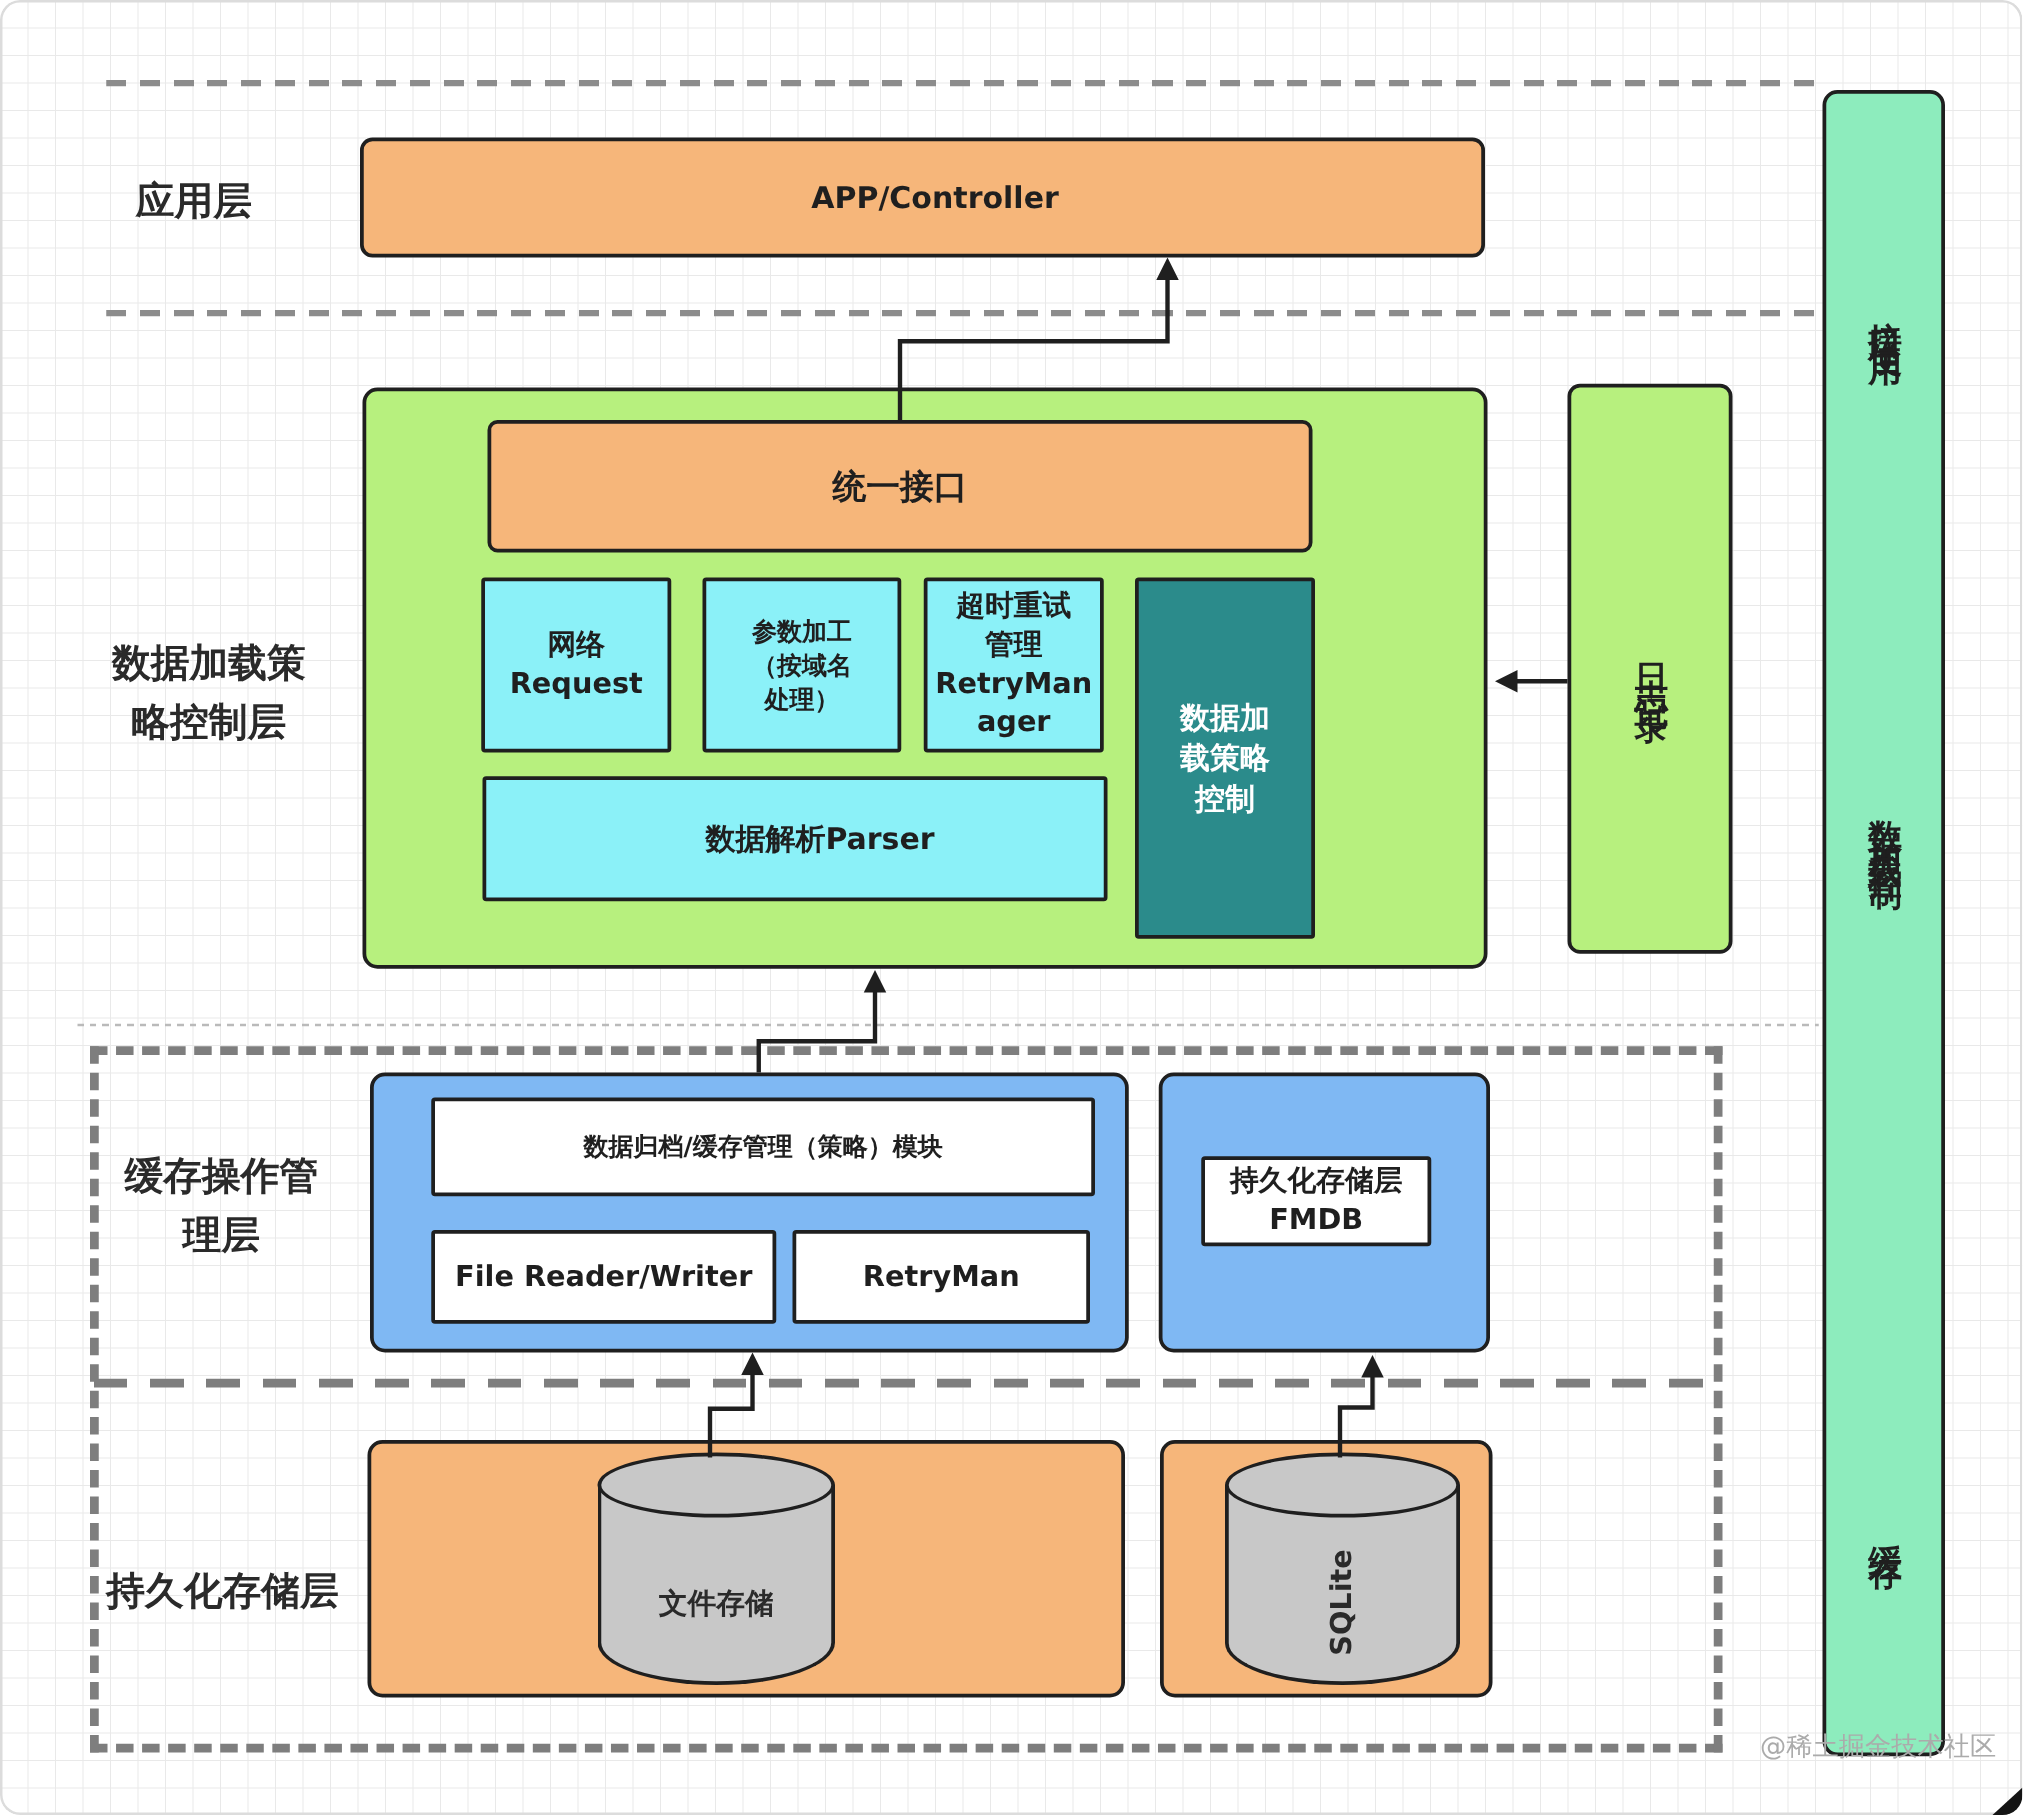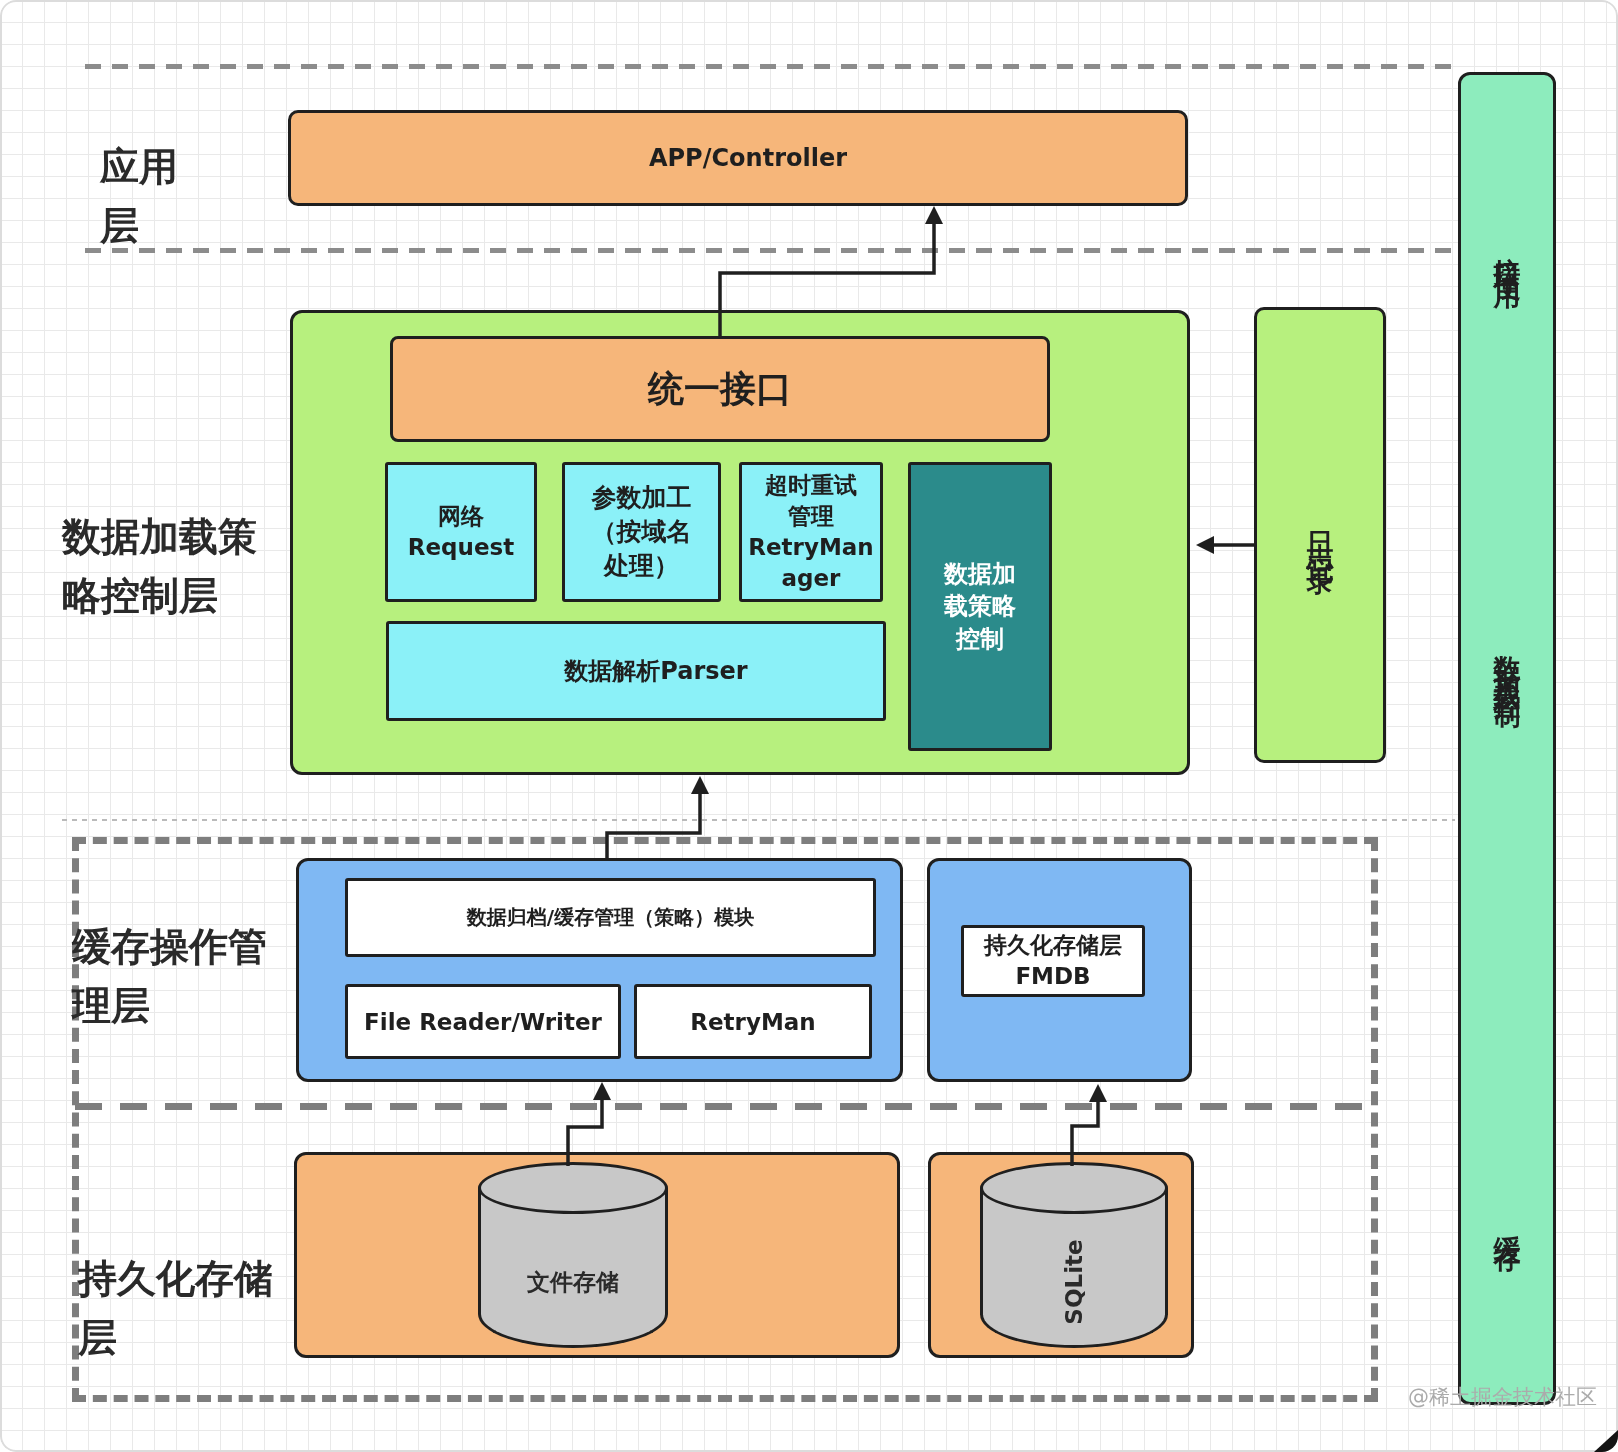--- a/index.html
+++ b/index.html
@@ -19,22 +19,22 @@
   .abs{position:absolute;box-sizing:border-box;}
   .bx{
     position:absolute;box-sizing:border-box;
     border:3.5px solid #1f1f1f;border-radius:10px;
     display:flex;align-items:center;justify-content:center;
     text-align:center;font-weight:bold;color:#1f1f1f;
   }
   .sq{border-radius:3px;border-width:3px;}
   .ml{white-space:pre-line;line-height:1.35;}
   .layer-label{
-    position:absolute;font-weight:bold;font-size:39px;color:#2a2a2a;
-    text-align:left;white-space:pre-line;line-height:1.5;
+    position:absolute;font-weight:bold;font-size:31px;color:#2a2a2a;
+    text-align:center;white-space:pre-line;line-height:1.5;
   }
   .orange{background:#F6B67A;}
   .green{background:#B7F07E;}
   .cyan{background:#8BF1F8;}
   .teal{background:#2B8B8B;color:#ffffff;}
   .blue{background:#7FB8F3;}
   .white{background:#ffffff;}
   .mint{background:#8DECBD;}
   .hdash{
     position:absolute;height:5px;
@@ -98,29 +98,29 @@
   <div class="layer-label" style="left:72px;top:918px;width:210px;">缓存操作管
 理层</div>
   <div class="layer-label" style="left:78px;top:1250px;width:200px;">持久化存储层</div>
 
   <div class="bx orange" style="left:288px;top:110px;width:900px;height:96px;font-size:24px;padding-left:20px;">
     <span>APP/Controller</span>
   </div>
 
   <div class="bx green" style="left:290px;top:310px;width:900px;height:465px;border-radius:12px;"></div>
 
-  <div class="bx orange" style="left:390px;top:336px;width:660px;height:106px;font-size:36px;border-radius:8px;">
+  <div class="bx orange" style="left:390px;top:336px;width:660px;height:106px;font-size:27px;border-radius:8px;">
     <span>统一接口</span>
   </div>
 
   <div class="bx cyan sq ml" style="left:385px;top:462px;width:152px;height:140px;font-size:23px;">
     <span class="ml">网络
 Request</span>
   </div>
-  <div class="bx cyan sq ml" style="left:562px;top:462px;width:159px;height:140px;font-size:25px;">
+  <div class="bx cyan sq ml" style="left:562px;top:462px;width:159px;height:140px;font-size:20px;">
     <span class="ml">参数加工
 （按域名
 处理）</span>
   </div>
   <div class="bx cyan sq ml" style="left:739px;top:462px;width:144px;height:140px;font-size:23px;line-height:1.25;">
     <span class="ml">超时重试
 管理
 RetryMan
 ager</span>
   </div>

